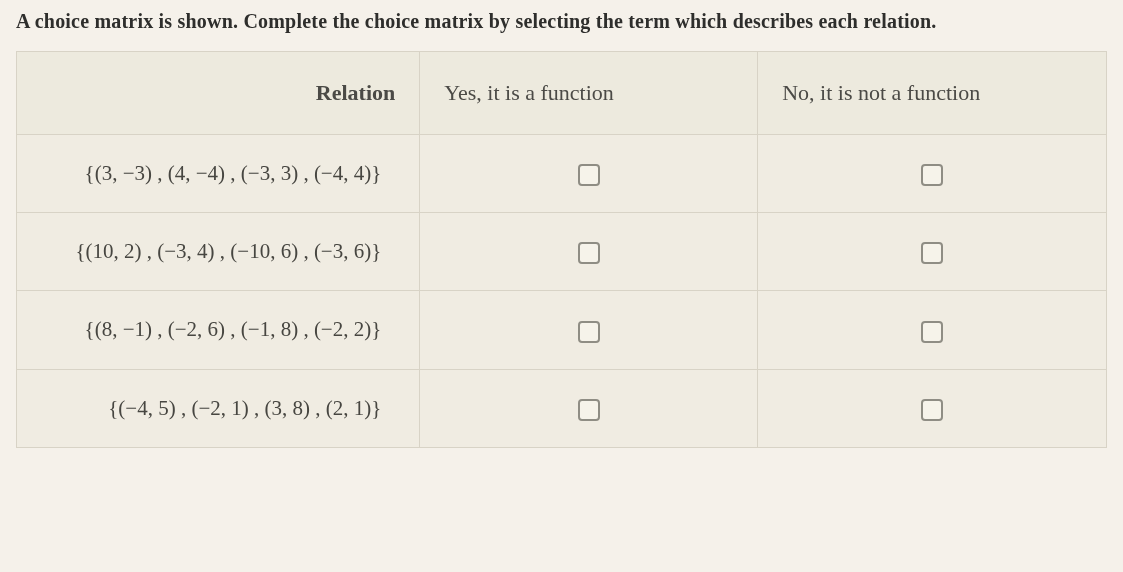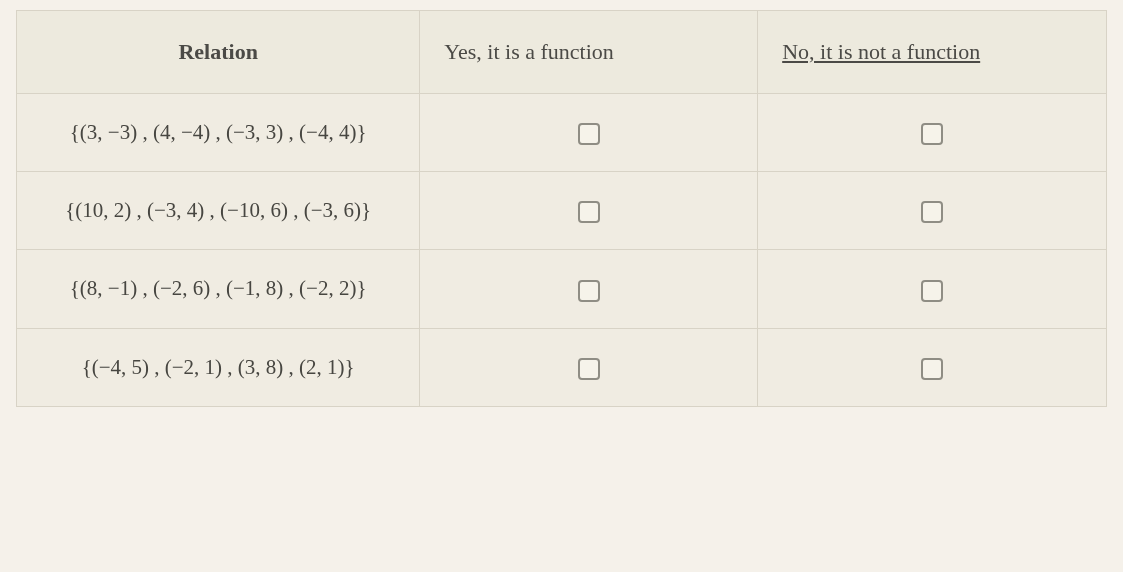--- a/index.html
+++ b/index.html
@@ -22,62 +22,63 @@
   }
   table.matrix {
     width: 100%;
     border-collapse: collapse;
     background: #efeadf;
     box-shadow: inset 0 0 0 1px #d8d3c6;
   }
   table.matrix th,
   table.matrix td {
     border: 1px solid #d8d3c6;
-    text-align: center;
+    text-align: right;
     vertical-align: middle;
   }
   table.matrix thead th {
     font-weight: 600;
     font-size: 22px;
     color: #4b4a46;
     padding: 28px 24px;
     background: #edeade;
   }
   table.matrix thead th.col-yes,
   table.matrix thead th.col-no {
     text-align: left;
     font-weight: 500;
   }
   table.matrix tbody td {
     font-size: 21px;
     color: #474641;
-    padding: 26px 20px;
+    padding: 26px 38px;
     background: #f0ece2;
   }
   table.matrix tbody td.cell-check {
     text-align: center;
   }
   .checkbox {
     display: inline-block;
     width: 22px;
     height: 22px;
     border: 2px solid #8f8d84;
     border-radius: 4px;
     background: #f6f3ea;
     vertical-align: middle;
   }
   .col-rel { width: 37%; }
   .col-yes { width: 31%; }
-  .col-no  { width: 32%; text-decoration: underline; }
+  .col-no  { width: 32%; }
 </style>
 </head>
 <body>
 
 <div class="page">
 
+  <p class="instruction">A choice matrix is shown. Complete the choice matrix by selecting the term which describes each relation.</p>
 
   <table class="matrix">
     <thead>
       <tr>
         <th class="col-rel">Relation</th>
         <th class="col-yes">Yes, it is a function</th>
         <th class="col-no">No, it is not a function</th>
       </tr>
     </thead>
     <tbody>

